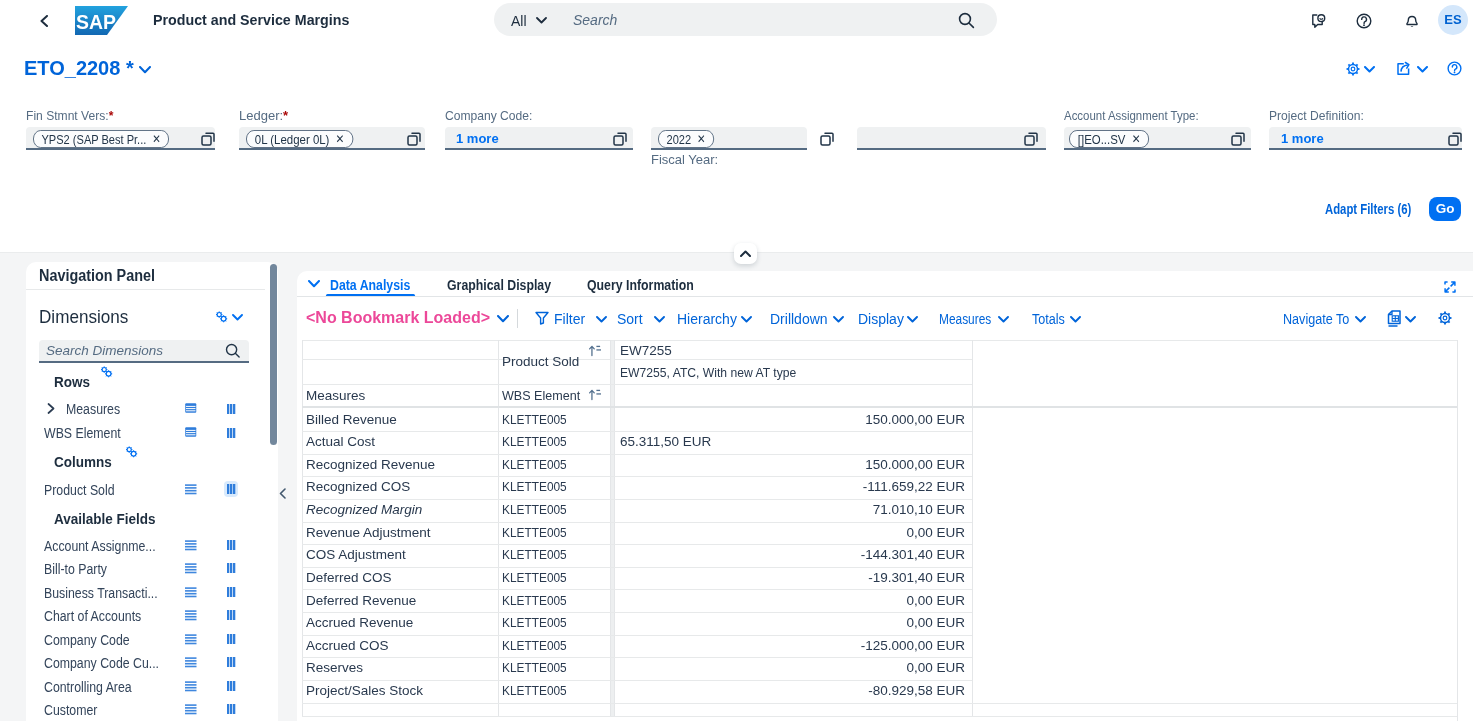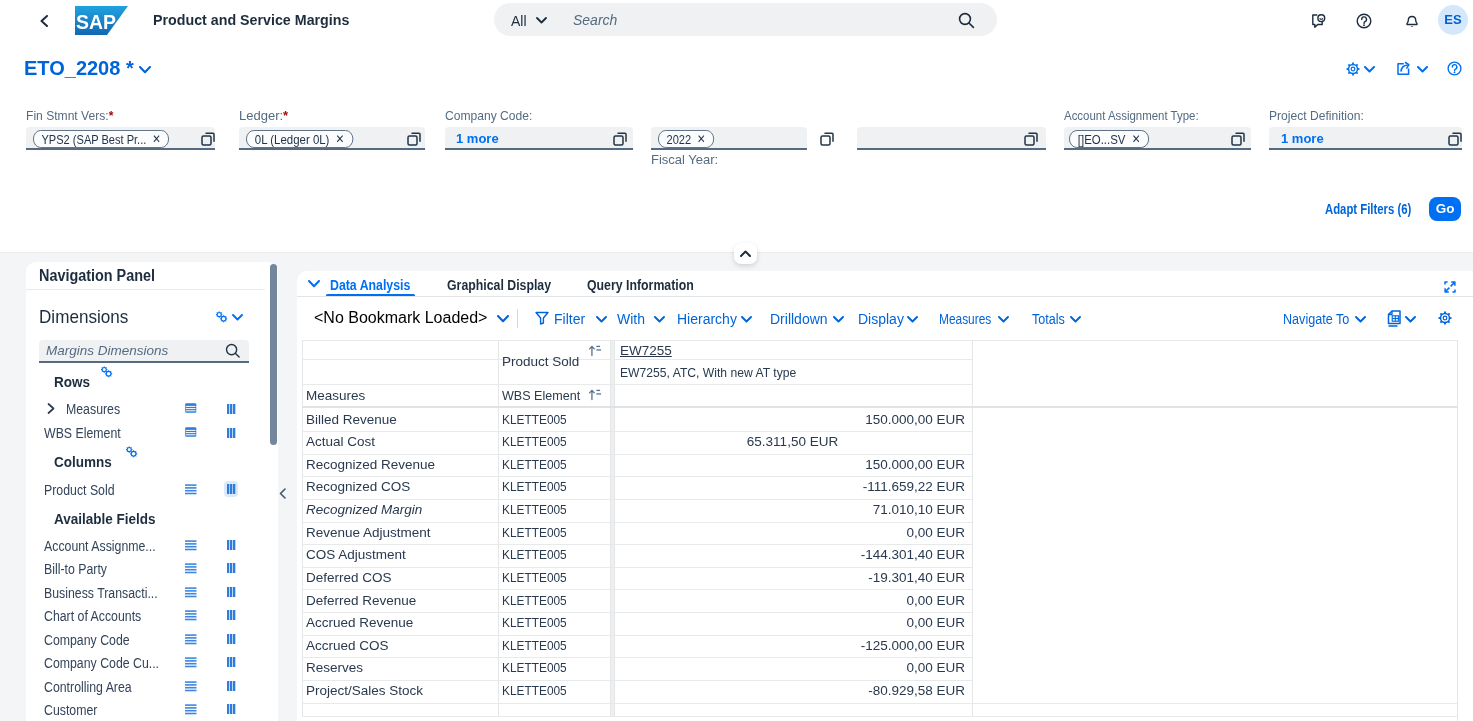--- a/index.html
+++ b/index.html
@@ -222,21 +222,21 @@
 <div id="navpanel">
   <div class="abs sx90" style="left:39px;top:306px;font-size:19px;color:#1d2d3e;">Dimensions</div>
   <svg class="abs" style="left:215px;top:311px" width="13" height="13" viewBox="0 0 13 13">
         <use href="#gearsblue"></use>
       </svg>
   <svg class="abs" style="left:232px;top:314px" width="11" height="7" viewBox="0 0 11 7">
     <path d="M1 1 L5.5 5.5 L10 1" fill="none" stroke="#0070f2" stroke-width="1.9" stroke-linecap="round" stroke-linejoin="round"></path>
   </svg>
 
   <div class="inp" style="left:39px;top:340px;width:210px;">
-    <div class="abs" style="left:7px;top:3px;font-size:13.5px;font-style:italic;color:#556b82;">Margins Dimensions</div>
+    <div class="abs" style="left:7px;top:3px;font-size:13.5px;font-style:italic;color:#556b82;">Search Dimensions</div>
     <svg class="abs" style="left:186px;top:3px" width="16" height="16" viewBox="0 0 17 17">
       <circle cx="7" cy="7" r="5.4" fill="none" stroke="#223548" stroke-width="1.5"></circle>
       <line x1="11.2" y1="11.2" x2="15" y2="15" stroke="#223548" stroke-width="1.5" stroke-linecap="round"></line>
     </svg>
   </div>
 
   <div class="sechdr sx90" style="left:54px;top:373px;">Rows</div>
   <svg class="abs" style="left:100px;top:366px" width="13" height="13" viewBox="0 0 13 13">
         <use href="#gearsblue"></use>
       </svg>
@@ -351,33 +351,33 @@
   <div class="tabtxt sx88" style="left:587px;top:277px;color:#1d2d3e;">Query Information</div>
   <svg class="abs" style="left:1444px;top:281px" width="12" height="12" viewBox="0 0 12 12">
     <path d="M1 3.6 V1 H3.6 M8.4 11 H11 V8.4" fill="none" stroke="#0070f2" stroke-width="1.5" stroke-linejoin="round"></path>
     <path d="M6.6 5.4 L10.6 1.4 M7.2 1.1 H10.9 V4.8" fill="none" stroke="#0070f2" stroke-width="1.5" stroke-linejoin="round"></path>
     <path d="M5.4 6.6 L1.4 10.6 M1.1 7.2 V10.9 H4.8" fill="none" stroke="#0070f2" stroke-width="1.5" stroke-linejoin="round"></path>
   </svg>
   <div class="hline" style="left:297px;top:296px;width:1176px;background:#e2e5e7;"></div>
 </div>
 
 <div id="toolbar">
-  <div class="abs" style="left:314px;top:309px;font-size:16px;font-weight:normal;color:#000000;">&lt;No Bookmark Loaded&gt;</div>
+  <div class="abs" style="left:306px;top:309px;font-size:16px;font-weight:bold;color:#ec4899;">&lt;No Bookmark Loaded&gt;</div>
   <svg class="abs" style="left:497px;top:315px" width="12" height="8" viewBox="0 0 12 8">
     <path d="M1 1 L6 6.3 L11 1" fill="none" stroke="#0064d9" stroke-width="2" stroke-linecap="round" stroke-linejoin="round"></path>
   </svg>
   <div class="vline" style="left:517px;top:309px;height:19px;background:#d5d9dc;"></div>
   <svg class="abs" style="left:535px;top:311px" width="14" height="14" viewBox="0 0 14 14">
     <path d="M1 1.5 h12 l-4.6 5.5 v5 l-2.8 1 v-6 z" fill="none" stroke="#0064d9" stroke-width="1.4" stroke-linejoin="round"></path>
   </svg>
   <div class="tbtxt" style="left:554px;top:311px;">Filter</div>
   <svg class="abs" style="left:596px;top:316px" width="11" height="7" viewBox="0 0 11 7">
         <use href="#tbchev"></use>
       </svg>
-  <div class="tbtxt" style="left:617px;top:311px;">With</div>
+  <div class="tbtxt" style="left:617px;top:311px;">Sort</div>
   <svg class="abs" style="left:654px;top:316px" width="11" height="7" viewBox="0 0 11 7">
         <use href="#tbchev"></use>
       </svg>
   <div class="tbtxt" style="left:677px;top:311px;">Hierarchy</div>
   <svg class="abs" style="left:741px;top:316px" width="11" height="7" viewBox="0 0 11 7">
         <use href="#tbchev"></use>
       </svg>
   <div class="tbtxt" style="left:770px;top:311px;">Drilldown</div>
   <svg class="abs" style="left:833px;top:316px" width="11" height="7" viewBox="0 0 11 7">
         <use href="#tbchev"></use>
@@ -436,34 +436,34 @@
 <div class="vline" style="left:971.6px;top:339.5px;height:376.29999999999995px;"></div>
 <div class="vline" style="left:1457px;top:339.5px;height:381.5px;"></div>
 <div class="hline" style="left:302px;top:359.2px;width:308px;"></div>
 <div class="hline" style="left:613.5px;top:359.2px;width:358.1px;"></div>
 <div class="hline" style="left:302px;top:383.5px;width:669.6px;"></div>
 <div class="abs" style="left:302px;top:406px;width:1155px;height:2.3000000000000114px;background:#e0e3e5;"></div>
 <div class="cell" style="left:502px;top:354px;">Product Sold</div>
 <svg class="abs" style="left:588px;top:344px" width="14" height="13" viewBox="0 0 15 14">
         <use href="#sortico"></use>
       </svg>
-<div class="cell" style="left:620px;top:342.5px;text-decoration:underline;">EW7255</div>
+<div class="cell" style="left:620px;top:342.5px;">EW7255</div>
 <div class="cell sx90" style="left:620px;top:364.5px;">EW7255, ATC, With new AT type</div>
 <div class="cell" style="left:306px;top:387.5px;">Measures</div>
 <div class="cell sx93" style="left:502px;top:387.5px;">WBS Element</div>
 <svg class="abs" style="left:588px;top:388px" width="14" height="13" viewBox="0 0 15 14">
         <use href="#sortico"></use>
       </svg>
 <div class="cell" style="left:306px;top:411.5px;">Billed Revenue</div>
 <div class="cell sx88" style="left:502px;top:411.5px;">KLETTE005</div>
 <div class="cell" style="left:620px;top:411.5px;width:345px;text-align:right;">150.000,00 EUR</div>
 <div class="hline" style="left:302px;top:430.9px;width:669.6px;"></div>
 <div class="cell" style="left:306px;top:434.1px;">Actual Cost</div>
 <div class="cell sx88" style="left:502px;top:434.1px;">KLETTE005</div>
-<div class="cell" style="left:620px;top:434.1px;width:345px;text-align:center;">65.311,50 EUR</div>
+<div class="cell" style="left:620px;top:434.1px;width:345px;text-align:left;">65.311,50 EUR</div>
 <div class="hline" style="left:302px;top:453.6px;width:669.6px;"></div>
 <div class="cell" style="left:306px;top:456.8px;">Recognized Revenue</div>
 <div class="cell sx88" style="left:502px;top:456.8px;">KLETTE005</div>
 <div class="cell" style="left:620px;top:456.8px;width:345px;text-align:right;">150.000,00 EUR</div>
 <div class="hline" style="left:302px;top:476.2px;width:669.6px;"></div>
 <div class="cell" style="left:306px;top:479.4px;">Recognized COS</div>
 <div class="cell sx88" style="left:502px;top:479.4px;">KLETTE005</div>
 <div class="cell" style="left:620px;top:479.4px;width:345px;text-align:right;">-111.659,22 EUR</div>
 <div class="hline" style="left:302px;top:498.8px;width:669.6px;"></div>
 <div class="cell" style="left:306px;top:502.0px;font-style:italic;">Recognized Margin</div>

